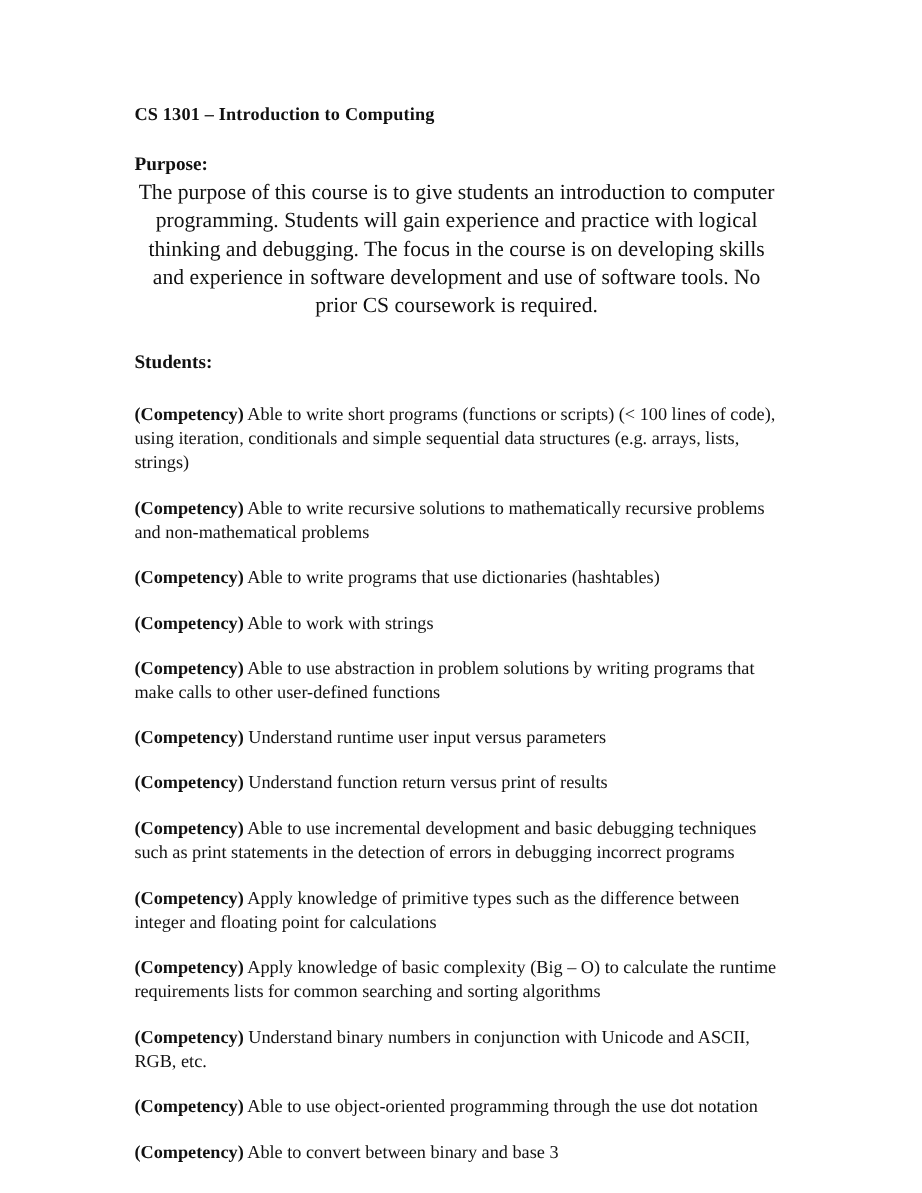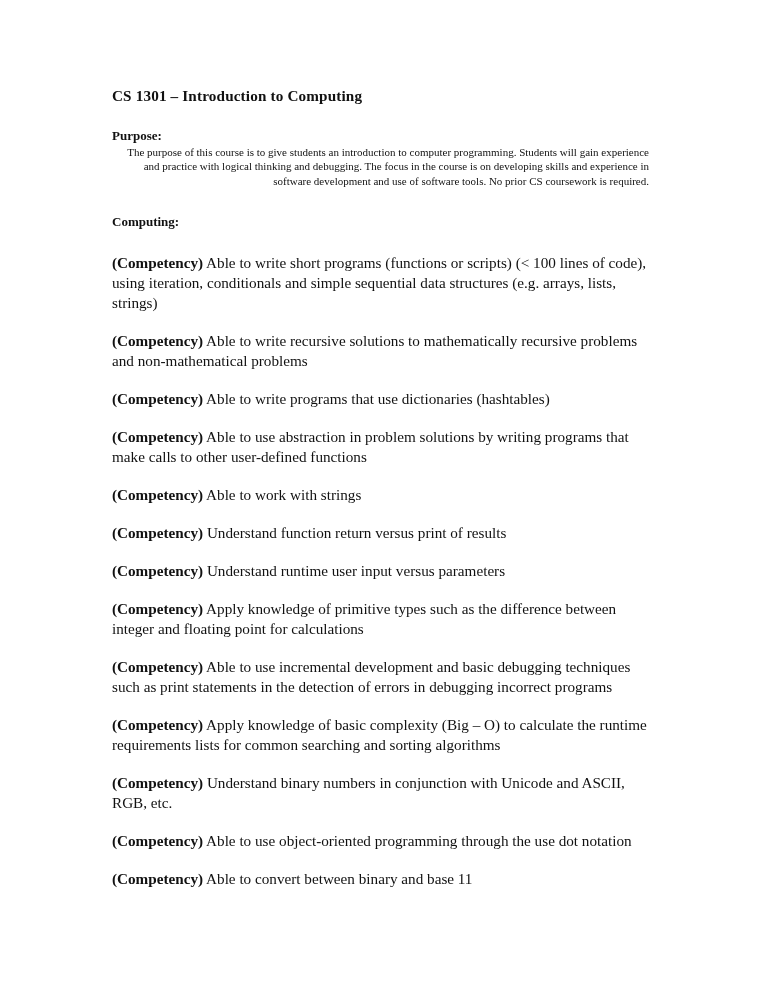--- a/index.html
+++ b/index.html
@@ -30,30 +30,30 @@
     width: 537px;
   }
   .doc-title {
     font-size: 15.2px;
     font-weight: bold;
     line-height: 1.30;
     margin: 0 0 22px 0;
     letter-spacing: 0.01em;
   }
   .section-head {
-    font-size: 13px;
+    font-size: 16px;
     font-weight: bold;
     line-height: 1.30;
     margin: 0;
   }
   .body-para {
-    font-size: 11px;
+    font-size: 18px;
     line-height: 1.315;
     margin: 0;
-    text-align: right;
+    text-align: center;
   }
   .purpose-block {
     margin: 0 0 26px 0;
   }
   .outcomes-head {
     margin: 0 0 22px 0;
   }
   .competency {
     font-size: 15.2px;
     line-height: 1.315;
@@ -77,33 +77,33 @@
   <div class="content">
 
     <h1 class="doc-title">CS 1301 – Introduction to Computing</h1>
 
     <div class="purpose-block">
       <div class="section-head">Purpose:</div>
       <p class="body-para">The purpose of this course is to give students an introduction to computer programming. Students will gain experience and practice with logical thinking and debugging.  The focus in the course is on developing skills and experience in software development and use of software tools.  No prior CS coursework is required.</p>
     </div>
 
     <div>
-      <div class="section-head outcomes-head">Computing:</div>
+      <div class="section-head outcomes-head">Students:</div>
 
       <div id="competency-list">
           <p class="competency"><span class="comp-label">(Competency)</span><span class="comp-text"> Able to write short programs (functions or scripts) (&lt; 100 lines of code), using iteration, conditionals and simple sequential data structures (e.g. arrays, lists, strings)</span></p>
           <p class="competency"><span class="comp-label">(Competency)</span><span class="comp-text"> Able to write recursive solutions to mathematically recursive problems and non-mathematical problems</span></p>
           <p class="competency"><span class="comp-label">(Competency)</span><span class="comp-text"> Able to write programs that use dictionaries (hashtables)</span></p>
+          <p class="competency"><span class="comp-label">(Competency)</span><span class="comp-text">  Able to work with strings</span></p>
           <p class="competency"><span class="comp-label">(Competency)</span><span class="comp-text"> Able to use abstraction in problem solutions by writing programs that make calls to other user-defined functions</span></p>
-          <p class="competency"><span class="comp-label">(Competency)</span><span class="comp-text">  Able to work with strings</span></p>
+          <p class="competency"><span class="comp-label">(Competency)</span><span class="comp-text"> Understand runtime user input versus parameters</span></p>
           <p class="competency"><span class="comp-label">(Competency)</span><span class="comp-text"> Understand function return versus print of results</span></p>
-          <p class="competency"><span class="comp-label">(Competency)</span><span class="comp-text"> Understand runtime user input versus parameters</span></p>
+          <p class="competency"><span class="comp-label">(Competency)</span><span class="comp-text"> Able to use incremental development and basic debugging techniques such as print statements in the detection of errors in debugging incorrect programs</span></p>
           <p class="competency"><span class="comp-label">(Competency)</span><span class="comp-text"> Apply knowledge of primitive types such as the difference between integer and floating point for calculations</span></p>
-          <p class="competency"><span class="comp-label">(Competency)</span><span class="comp-text"> Able to use incremental development and basic debugging techniques such as print statements in the detection of errors in debugging incorrect programs</span></p>
           <p class="competency"><span class="comp-label">(Competency)</span><span class="comp-text"> Apply knowledge of basic complexity (Big – O) to calculate the runtime requirements lists for common searching and sorting algorithms</span></p>
           <p class="competency"><span class="comp-label">(Competency)</span><span class="comp-text">  Understand binary numbers in conjunction with Unicode and ASCII, RGB, etc.</span></p>
           <p class="competency"><span class="comp-label">(Competency)</span><span class="comp-text"> Able to use object-oriented programming through the use dot notation</span></p>
-          <p class="competency"><span class="comp-label">(Competency)</span><span class="comp-text">  Able to convert between binary and base 11</span></p>
+          <p class="competency"><span class="comp-label">(Competency)</span><span class="comp-text">  Able to convert between binary and base 3</span></p>
         </div>
     </div>
 
   </div>
 </div>
 
 </body></html>

